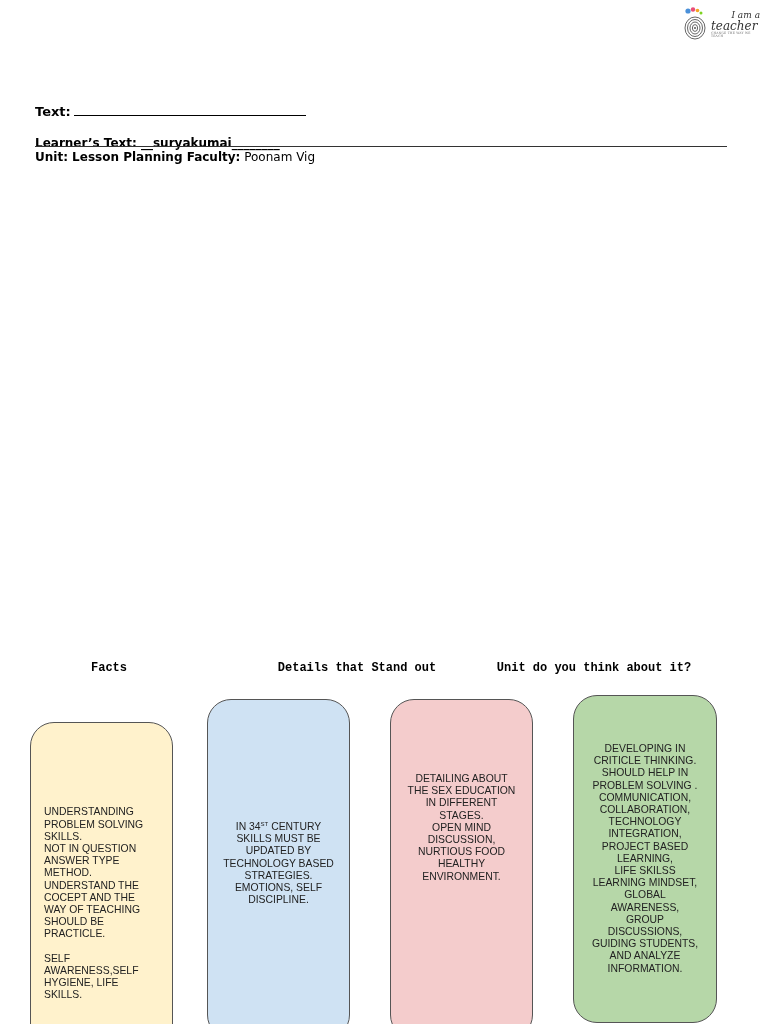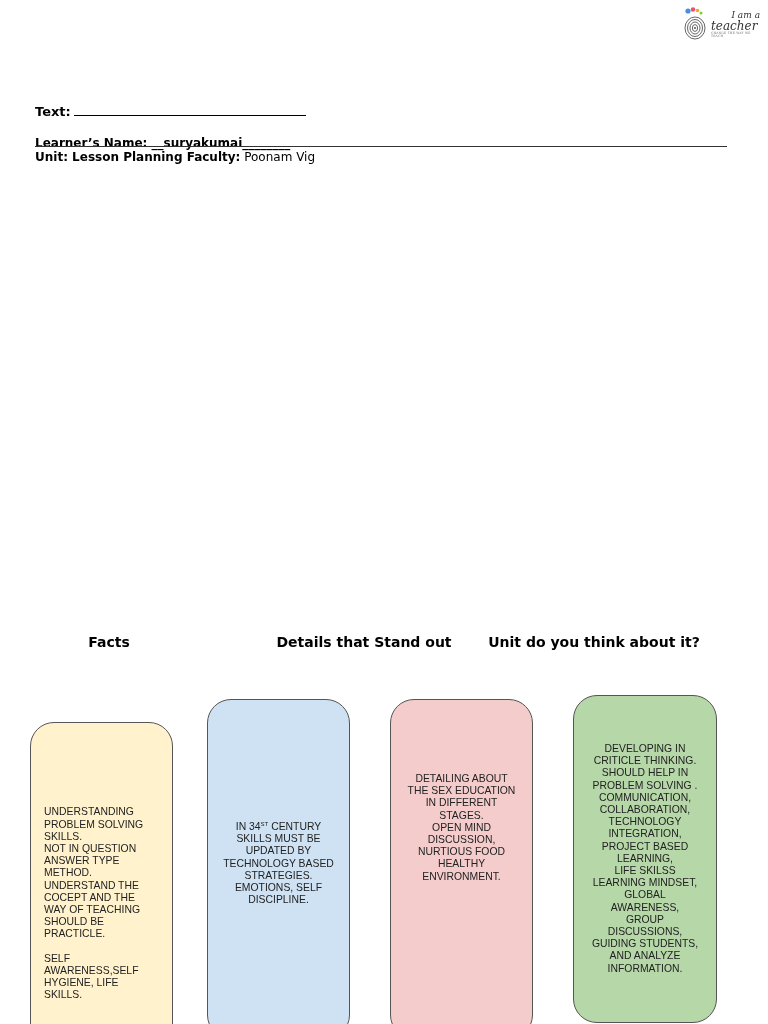--- a/index.html
+++ b/index.html
@@ -64,25 +64,26 @@
       position: absolute;
       left: 35px;
       top: 146px;
       width: 692px;
       height: 0;
       border-top: 1px solid #333;
     }
 
     .col-heading {
       position: absolute;
-      top: 634px;
-      font-size: 14px;
+      top: 661px;
+      font-size: 12px;
       font-weight: bold;
       white-space: nowrap;
       transform: translateX(-50%);
+      font-family: Liberation Mono, monospace;
     }
 
     .card {
       position: absolute;
       box-sizing: border-box;
       border: 1px solid #555;
       border-radius: 24px;
       display: flex;
       align-items: center;
       justify-content: center;
@@ -149,31 +150,31 @@
     <span class="l2">teacher</span>
     <span class="l3">CHANGE THE WAY WE TEACH</span>
   </div>
 </div>
 
 <div class="field text-field">
   <span>Text:</span><span class="blank"></span>
 </div>
 
 <div class="field learner-field">
-  <span>Learner’s Name:</span><span> __suryakumai________</span>
+  <span>Learner’s Text:</span><span> __suryakumai________</span>
 </div>
 
 <div class="field unit-field">
   <span>Unit: Lesson Planning Faculty:</span><span class="plain"> Poonam Vig</span>
 </div>
 
 <div class="hrule"></div>
 
 <div class="col-heading" style="left:109px;">Facts</div>
-<div class="col-heading" style="left:357px;margin-left:7px;">Details that Stand out</div>
+<div class="col-heading" style="left:357px;">Details that Stand out</div>
 <div class="col-heading" style="left:594px;">Unit do you think about it?</div>
 
 <div class="card card-facts">
   <div class="body">UNDERSTANDING
 PROBLEM SOLVING
 SKILLS.
 NOT IN QUESTION
 ANSWER TYPE
 METHOD.
 UNDERSTAND THE

